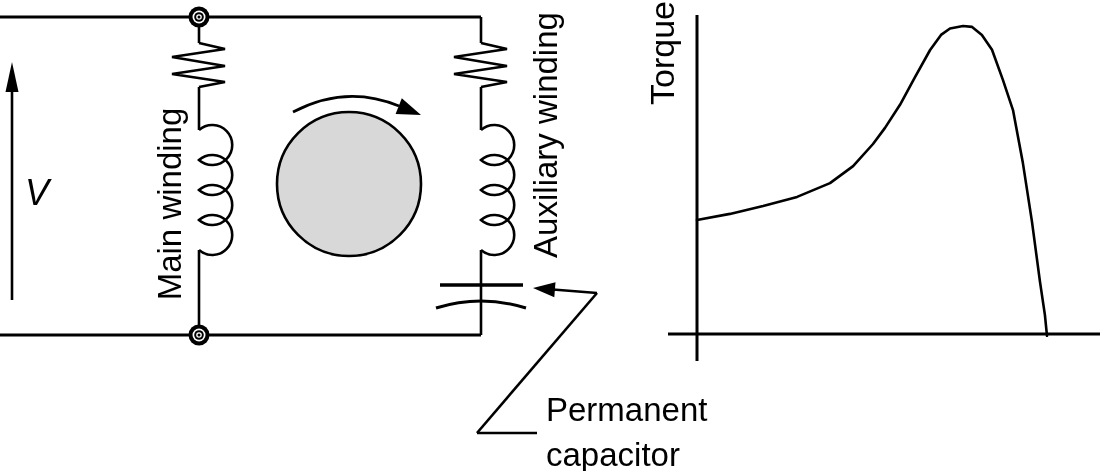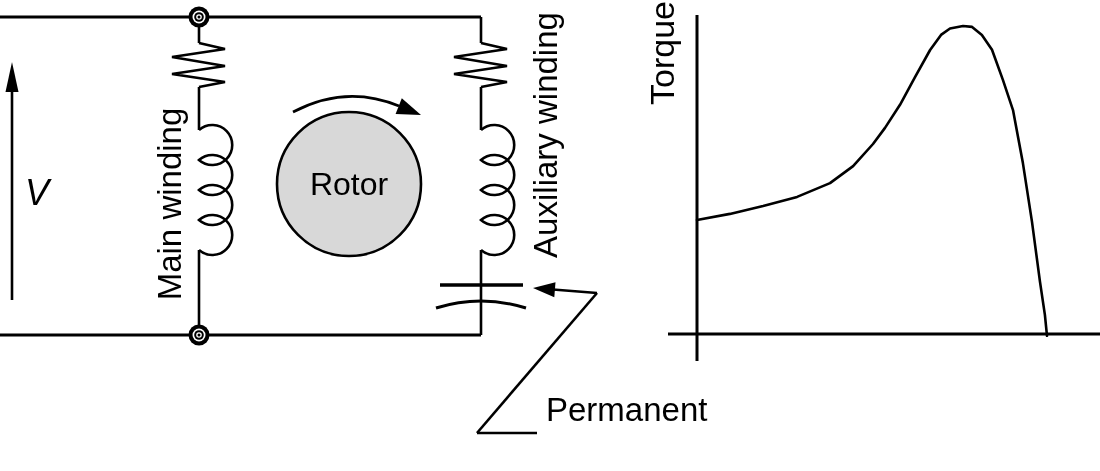--- a/index.html
+++ b/index.html
@@ -84,21 +84,21 @@
       <line x1="697" y1="15" x2="697" y2="361" class="w3"></line>
       <line x1="668" y1="334" x2="1100" y2="334" class="w3"></line>
       <path class="curve" d="M697.0,220.0 L729.9,213.9 L763.1,205.9 L797.1,196.9 L830.0,183.1 L853.1,166.1 L873.0,144.0 L885.0,127.9 L900.0,104.8 L915.0,77.1 L930.1,50.0 L941.0,34.9 L950.0,28.5 L963.0,26.0 L972.1,26.9 L981.9,34.9 L992.0,49.7 L1002.9,79.9 L1013.0,110.1 L1022.9,163.1 L1032.0,221.9 L1040.0,281.9 L1044.9,314.9 L1047.0,335.8"></path>
     </g>
   </svg>
 
   <div class="label" style="left:25px;top:175px;font-size:36px;font-style:italic;">V</div>
 
   <div class="label rot" style="left:169px;top:204px;font-size:33px;">Main winding</div>
 
-  <div class="label ctr" style="left:349px;top:184px;font-size:32px;">Rotor</div>
 
   <div class="label rot" style="left:545px;top:135px;font-size:33px;">Auxiliary winding</div>
 
   <div class="label" style="left:546px;top:393px;font-size:33px;">Permanent</div>
+  <div class="label" style="left:546px;top:438px;font-size:33px;">capacitor</div>
 
   <div class="label rot" style="left:662px;top:53px;font-size:34px;">Torque</div>
 
 </div>
 
 </body></html>

